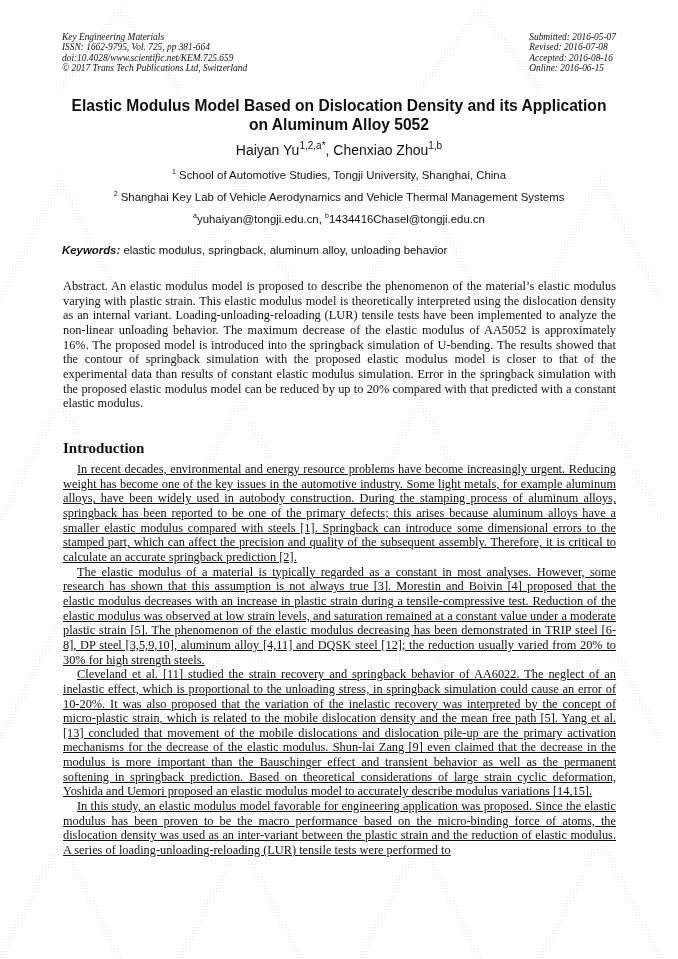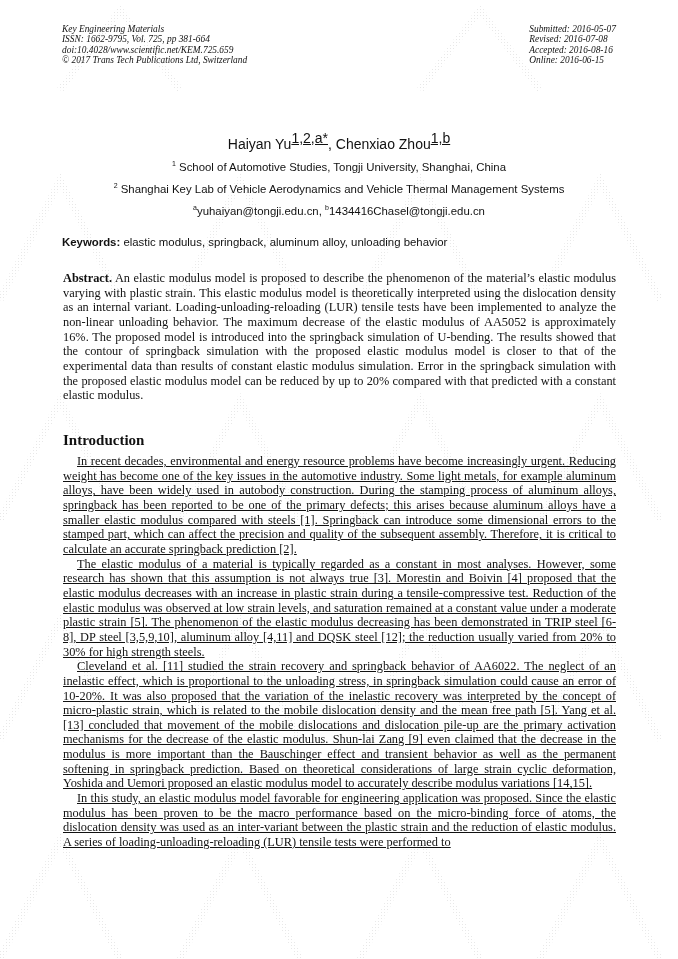--- a/index.html
+++ b/index.html
@@ -3,56 +3,56 @@
   <meta charset="utf-8">
   <style>
     html, body { margin: 0; padding: 0; background: #ffffff; }
     body {
       width: 678px; height: 959px; position: relative; overflow: hidden;
       font-family: "Liberation Serif", serif; color: #111;
     }
     .watermark {
       position: absolute; inset: 0; pointer-events: none; z-index: 0;
     }
-    .page { position: absolute; left: 0; top: 8px; width: 678px; height: 850px; z-index: 1; }
+    .page { position: absolute; left: 0; top: 16px; width: 678px; height: 850px; z-index: 1; }
     .hdr-left {
       position: absolute; left: 62px; top: 16px;
       font-style: italic; font-size: 9.4px; line-height: 10.3px;
     }
     .hdr-right {
       position: absolute; right: 62px; top: 16px; 
       font-style: italic; font-size: 9.4px; line-height: 10.3px;
     }
     .title {
       position: absolute; left: 40px; width: 598px; top: 80px; text-align: center;
       font-family: "Liberation Sans", sans-serif; font-weight: bold;
       font-size: 15.6px; line-height: 19px;
     }
     .authors {
       position: absolute; left: 40px; width: 598px; top: 121px; text-align: center;
       font-family: "Liberation Sans", sans-serif; font-size: 14px; line-height: 18px;
     }
-    .authors sup { font-size: 14px; vertical-align: 6px; text-decoration: underline; }
+    .authors sup { font-size: 10px; vertical-align: 6px; }
     .affil {
       position: absolute; left: 40px; width: 598px; text-align: center;
       font-family: "Liberation Sans", sans-serif; font-size: 11.4px; line-height: 14px;
     }
     .affil sup { font-size: 7px; vertical-align: 5px; }
     .keywords {
       position: absolute; left: 62px; top: 227px;
       font-family: "Liberation Sans", sans-serif; font-size: 11.4px; line-height: 14px;
     }
-    .keywords b { font-weight: bold; }
+    .keywords b { font-weight: bold; font-style: italic; }
     .body-text {
       position: absolute; left: 63px; width: 553px;
       font-size: 12.35px; line-height: 14.65px; text-align: justify;
     }
     .body-text p { margin: 0; text-indent: 0; }
     .body-text p.indent { text-indent: 14px; text-decoration: underline; }
-    .abstract-label { font-weight: bold; }
+    .abstract-label { font-weight: normal; }
     .section-heading {
       position: absolute; left: 63px; top: 425px;
       font-weight: bold; font-size: 15px; line-height: 14px;
     }
   </style>
 </head>
 <body>
 
 <svg class="watermark" width="678" height="959" viewBox="0 0 678 959">
   <defs>
@@ -91,20 +91,24 @@
     <div>© 2017 Trans Tech Publications Ltd, Switzerland</div>
   </div>
 
   <div class="hdr-right">
     <div>Submitted: 2016-05-07</div>
     <div>Revised: 2016-07-08</div>
     <div>Accepted: 2016-08-16</div>
     <div>Online: 2016-06-15</div>
   </div>
 
+  <div class="title">
+    <div>Elastic Modulus Model Based on Dislocation Density and its Application</div>
+    <div>on Aluminum Alloy 5052</div>
+  </div>
 
   <div class="authors">
     <span>Haiyan Yu</span><sup>1,2,a*</sup><span>, </span><span>Chenxiao Zhou</span><sup>1,b</sup>
   </div>
 
   <div class="affil" style="top:149px;">
     <sup>1</sup><span> School of Automotive Studies, Tongji University, Shanghai, China</span>
   </div>
   <div class="affil" style="top:171px;">
     <sup>2</sup><span> Shanghai Key Lab of Vehicle Aerodynamics and Vehicle Thermal Management Systems</span>

